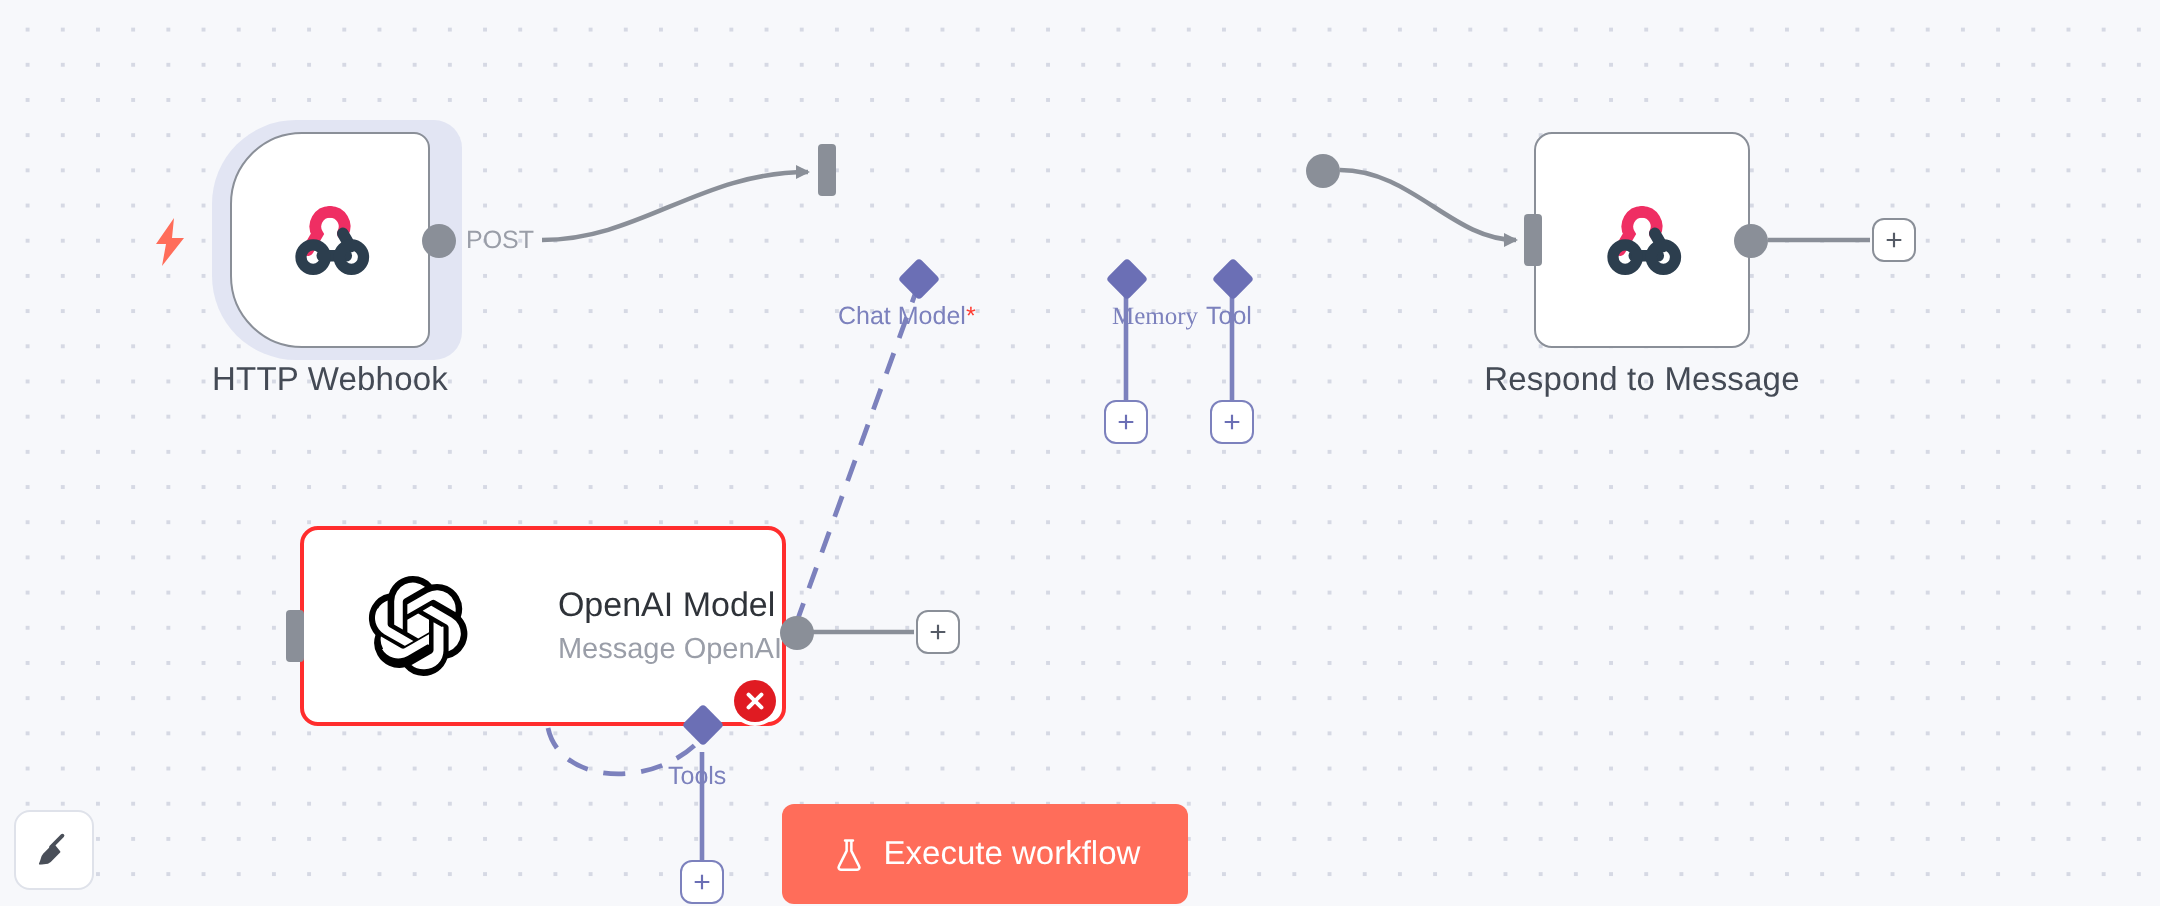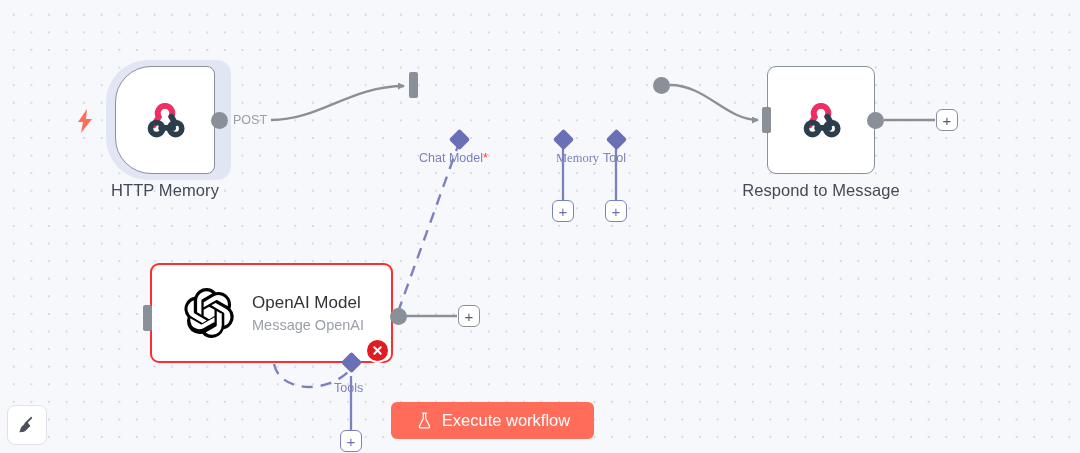--- a/index.html
+++ b/index.html
@@ -160,21 +160,21 @@
     border-radius: 50%;
     background: #e01b22;
     display: flex; align-items: center; justify-content: center;
     box-shadow: 0 0 0 2px #fff;
   }
 
   
   #execute-workflow-button {
     position: absolute;
     left: 391px; top: 402px;
-    width: 203px; height: 37px;
+    width: 203px; height: 50px;
     background: #ff6d5a;
     border-radius: 6px;
     border: none;
     display: flex;
     align-items: center;
     justify-content: center;
     gap: 8px;
     color: #fff;
     font-size: 16.5px;
     font-family: "Liberation Sans", sans-serif;
@@ -244,21 +244,21 @@
     </div>
   </div>
 
   <svg class="bolt" width="20" height="26" viewBox="0 0 20 26">
     <path d="M12 1 L3 14 h5 l-2 11 L17 11 h-6 z" fill="#ff6d5a"></path>
   </svg>
 
   <div class="port-out" style="left:211px; top:112px;"></div>
   <div class="port-label" style="left:233px; top:113px;">POST</div>
 
-  <div class="node-caption" style="left:65px; top:181px; width:200px;">HTTP Memory</div>
+  <div class="node-caption" style="left:65px; top:181px; width:200px;">HTTP Webhook</div>
 
 
   <div class="port-in-rect" style="left:409px; top:72px;"></div>
   <div class="port-out" style="left:653px; top:77px;"></div>
 
   <div class="diamond" style="left:452px; top:132px;"></div>
   <div class="sub-label" style="left:419px; top:151px;">
     <span>Chat Model</span><span class="req">*</span>
   </div>
 
@@ -283,21 +283,21 @@
     </div>
   </div>
 
   <div class="port-in-rect" style="left:762px; top:107px;"></div>
   <div class="port-out" style="left:867px; top:112px;"></div>
   <div class="plus-btn" style="left:936px; top:109px;">+</div>
 
   <div class="node-caption" style="left:721px; top:181px; width:200px;">Respond to Message</div>
 
   <div class="node node-box node-err" id="openai-model-node" style="left:150px; top:263px; width:243px; height:100px;">
-    <div class="node-inner" style="padding-left:32px;">
+    <div class="node-inner" style="padding-left:32px;justify-content:space-between;">
       <svg class="node-icon" width="50" height="50" viewBox="0 0 32 32">
         <path fill="#000" d="M29.71 13.09a7.95 7.95 0 0 0-.68-6.52 8.03 8.03 0 0 0-8.66-3.86A7.96 7.96 0 0 0 14.37 0a8.03 8.03 0 0 0-7.66 5.56 7.96 7.96 0 0 0-5.32 3.86 8.03 8.03 0 0 0 .99 9.43 7.95 7.95 0 0 0 .68 6.52 8.03 8.03 0 0 0 8.66 3.86A7.95 7.95 0 0 0 17.72 32a8.03 8.03 0 0 0 7.66-5.57 7.96 7.96 0 0 0 5.32-3.86 8.03 8.03 0 0 0-.99-9.48Zm-11.99 16.77a5.96 5.96 0 0 1-3.83-1.39l.19-.11 6.37-3.68a1.03 1.03 0 0 0 .52-.91v-8.99l2.69 1.56a.1.1 0 0 1 .5.07v7.44a6 6 0 0 1-5.99 5.99ZM4.84 23.36a5.96 5.96 0 0 1-.71-4.01l.19.11 6.37 3.68a1.03 1.03 0 0 0 1.04 0l7.79-4.49v3.11a.1.1 0 0 1-.4.08l-6.45 3.72a6 6 0 0 1-8.19-2.2ZM3.16 10.47a5.96 5.96 0 0 1 3.12-2.62v7.57a1.03 1.03 0 0 0 .5.89l7.75 4.47-2.69 1.56a.1.1 0 0 1-.09 0L5.23 18.6a6 6 0 0 1-2.19-8.19Zm22.13 5.15-7.79-4.52L20.18 9.55a.1.1 0 0 1 .09 0l6.44 3.72a6 6 0 0 1-.92 10.82v-7.57a1.03 1.03 0 0 0-.5-.9Zm2.68-4.03-.19-.12-6.36-3.7a1.03 1.03 0 0 0-1.05 0l-7.78 4.49V9.15a.1.1 0 0 1 .04-.08l6.44-3.72a6 6 0 0 1 8.9 6.24ZM11.13 17.12l-2.7-1.55a.1.1 0 0 1-.05-.08V8.06a6 6 0 0 1 9.83-4.6l-.19.11-6.37 3.68a1.03 1.03 0 0 0-.52.91Zm1.46-3.16 3.47-2 3.47 2v4l-3.46 2-3.47-2Z"></path>
       </svg>
       <div class="node-texts">
         <div class="node-title">OpenAI Model</div>
         <div class="node-sub">Message OpenAI</div>
       </div>
     </div>
   </div>
 

